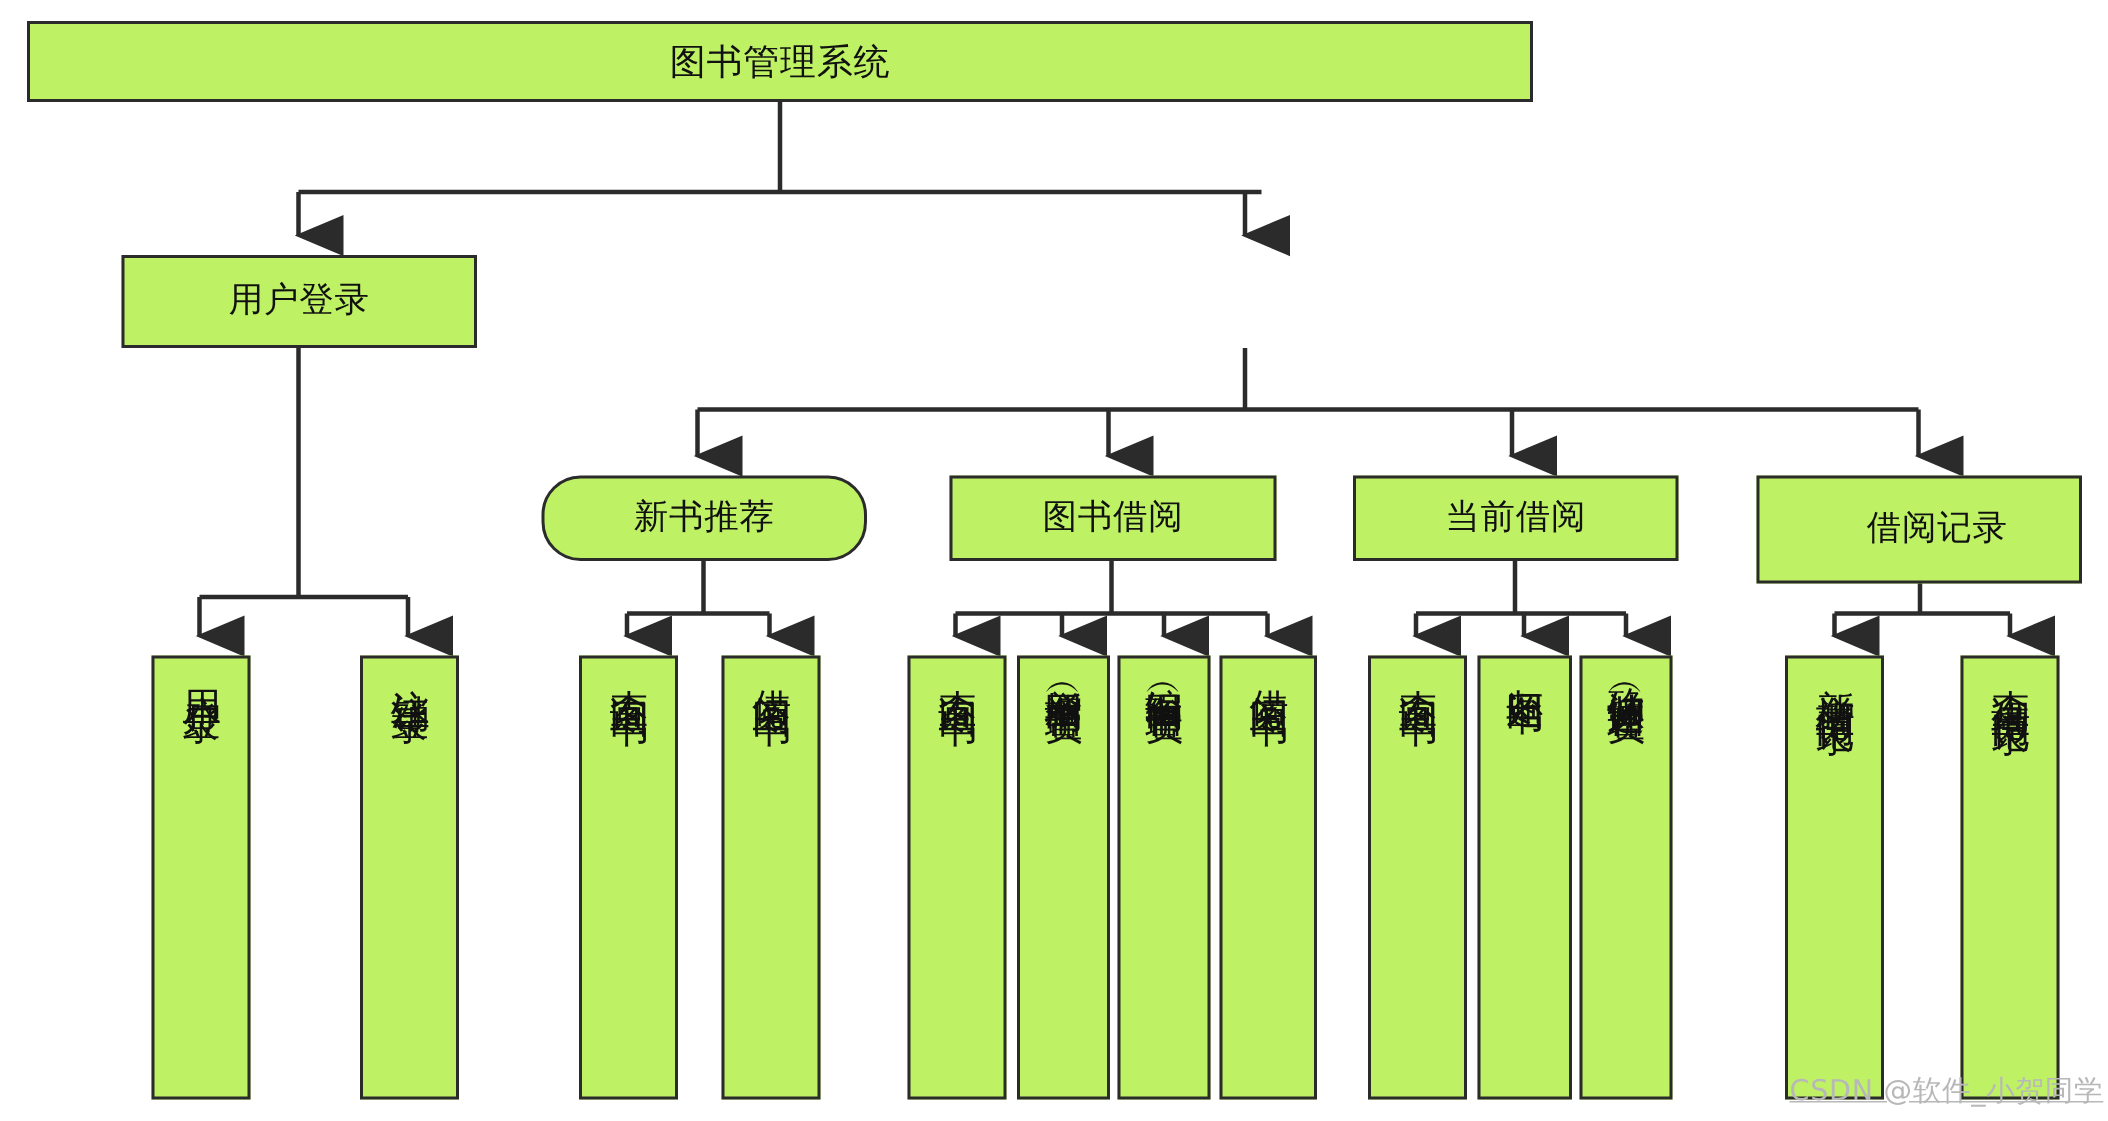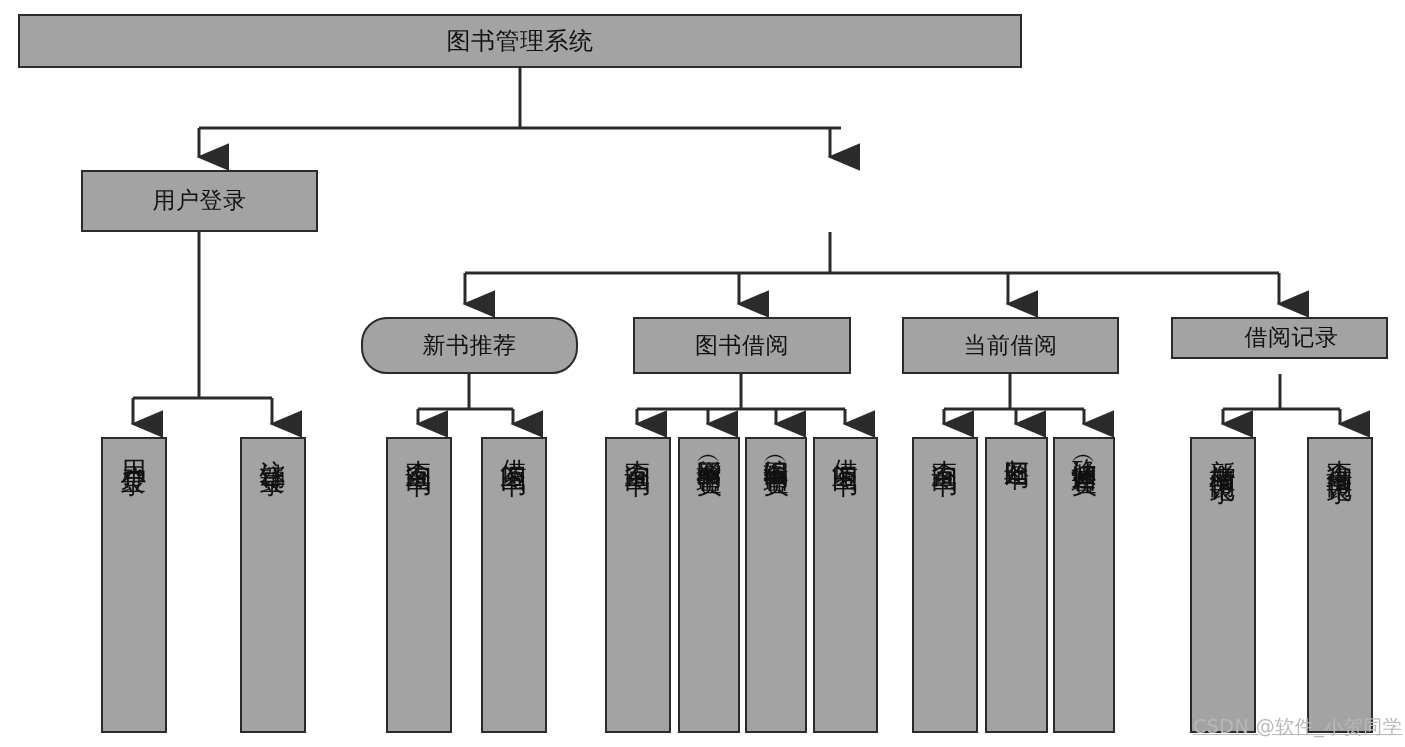--- a/index.html
+++ b/index.html
@@ -20,21 +20,21 @@
   #wires {
     position: absolute;
     left: 0; top: 0;
     width: 1405px;
     height: 747px;
   }
   .node {
     position: absolute;
     box-sizing: border-box;
     border: 2.5px solid #2b2b2b;
-    background: #a3a3a3;
+    background: #bef264;
     display: flex;
     align-items: center;
     justify-content: center;
     color: #111111;
   }
   .node .lbl {
     display: block;
     text-align: center;
     line-height: 1.12;
     letter-spacing: 0.5px;
@@ -137,21 +137,21 @@
 
   <div class="node h" style="left:361px; top:317px; width:217px; height:57px;border-radius:26px;">
     <span class="lbl">新书推荐</span>
   </div>
   <div class="node h" style="left:633px; top:317px; width:218px; height:57px;">
     <span class="lbl">图书借阅</span>
   </div>
   <div class="node h" style="left:902px; top:317px; width:217px; height:57px;">
     <span class="lbl">当前借阅</span>
   </div>
-  <div class="node h" style="left:1171px; top:317px; width:217px; height:42px;padding-left:24px;">
+  <div class="node h" style="left:1171px; top:317px; width:217px; height:72px;padding-left:24px;">
     <span class="lbl">借阅记录</span>
   </div>
 
   <div class="node v" style="left:101px; top:437px; width:66px; height:296px;">
     <span class="lbl">用户登录</span>
   </div>
   <div class="node v" style="left:240px; top:437px; width:66px; height:296px;">
     <span class="lbl">注销登录</span>
   </div>
 

